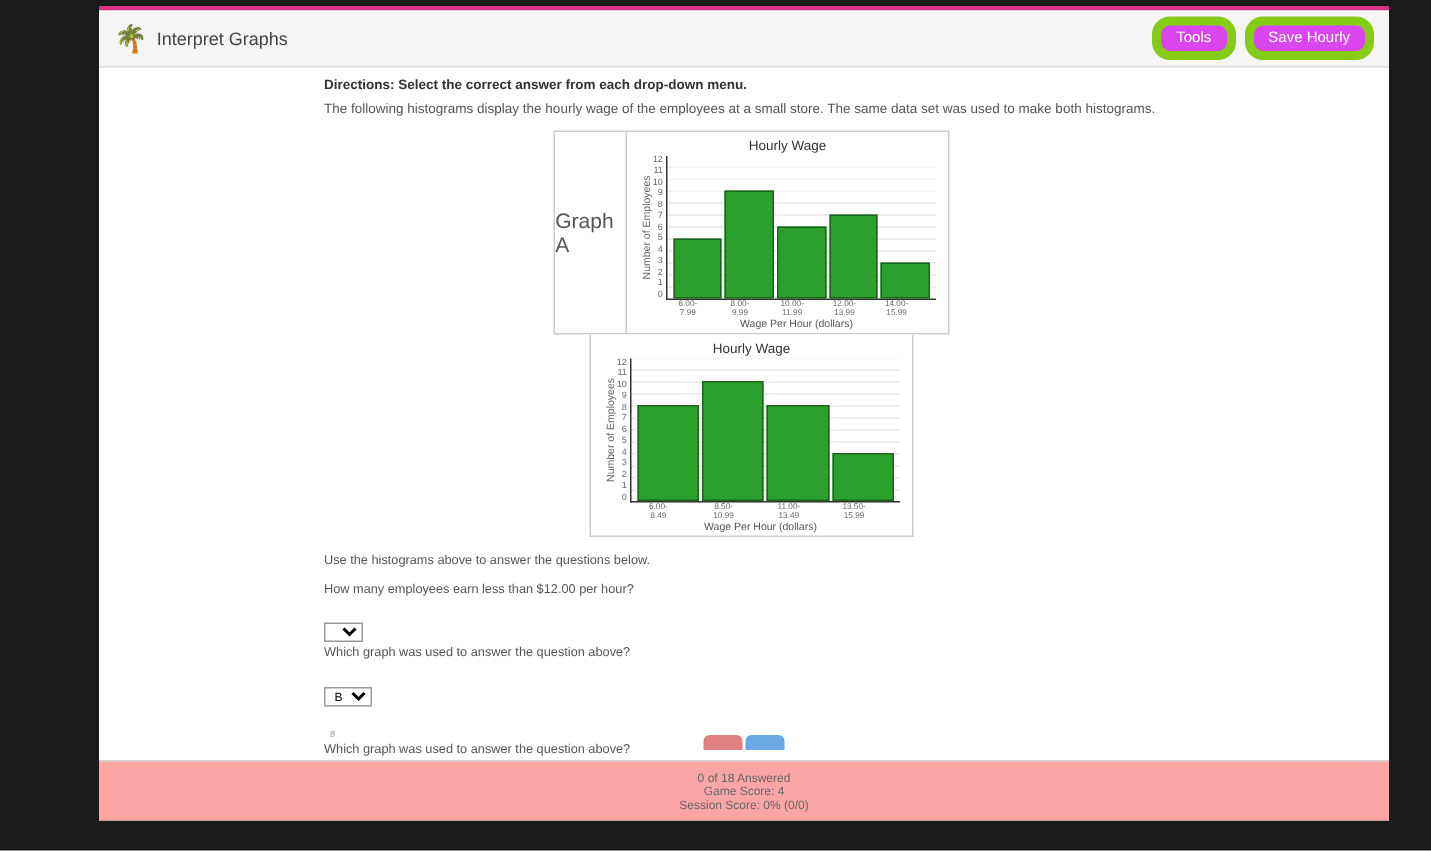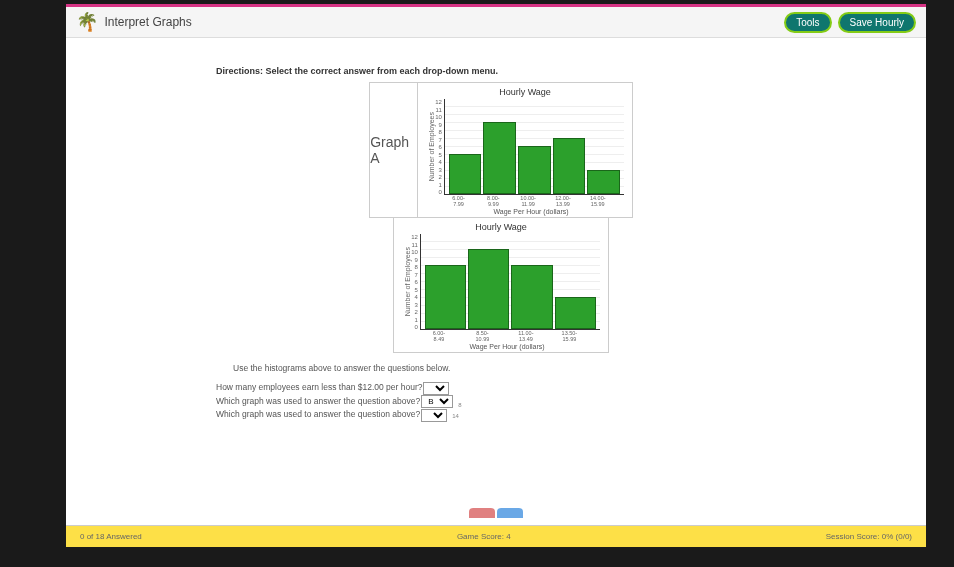--- a/index.html
+++ b/index.html
@@ -28,36 +28,36 @@
       display: flex;
       align-items: center;
       justify-content: space-between;
       border-bottom: 1px solid #ddd;
     }
     .header-left { display: flex; align-items: center; gap: 6px; }
     .logo { font-size: 18px; }
     .title { font-size: 12px; color: #444; font-weight: 400; }
     .header-right { display: flex; gap: 6px; }
     .pill {
-      background: #0f766e;
+      background: #d946ef;
       color: #fff;
       border-radius: 12px;
       padding: 3px 10px;
       font-size: 10px;
-      border: 2px solid #84cc16;
+      border: 6px solid #84cc16;
       cursor: pointer;
     }
     .content {
       flex: 1;
       padding: 6px 140px 0 150px;
       font-size: 9px;
       color: #555;
       overflow: hidden;
     }
-    .directions { font-weight: bold; margin-bottom: 6px; color: #333; margin-top: 22px; }
+    .directions { font-weight: bold; margin-bottom: 6px; color: #333; }
     .intro { margin-bottom: 8px; line-height: 1.3; }
     .charts {
       display: flex;
       flex-direction: column;
       align-items: center;
       gap: 0;
       margin-bottom: 10px;
     }
     .chart-row {
       display: flex;
@@ -133,40 +133,41 @@
       color: #666;
       line-height: 1.1;
     }
     .xaxis-label {
       text-align: center;
       font-size: 7px;
       color: #555;
       margin-left: 12px;
       margin-top: 1px;
     }
-    .use-text { margin: 8px 0 8px 17px; font-size: 8.5px; color: #555;}
+    .use-text { margin: 8px 0 8px 0; font-size: 8.5px; color: #555;}
     .questions { font-size: 8.5px; color: #555; line-height: 1.6; }
-    .questions .row { display: flex; align-items: flex-end; gap: 1px; white-space: nowrap; flex-wrap: wrap;}
+    .questions .row { display: flex; align-items: flex-start; gap: 16px; white-space: nowrap; flex-wrap: wrap; flex-direction: column;}
     select.ans {
       font-size: 8px;
       border: 1px solid #999;
       background: #fff;
       padding: 0 2px;
       cursor: pointer;
     }
     .footer {
       border-top: 1px solid #ccc;
-      background: #fde047;
+      background: #fca5a5;
       padding: 6px 14px;
       display: flex;
       justify-content: space-between;
       align-items: center;
       font-size: 8px;
       color: #666;
       position: relative;
+      flex-direction: column;
     }
     .footer .mid-marks {
       position: absolute;
       left: 50%;
       top: -18px;
       transform: translateX(-50%);
       display: flex;
       flex-direction: column;
       align-items: center;
       font-size: 7px;
@@ -187,20 +188,21 @@
       <span class="title">Interpret Graphs</span>
     </div>
     <div class="header-right">
       <button class="pill">Tools</button>
       <button class="pill">Save Hourly</button>
     </div>
   </div>
 
   <div class="content">
     <div class="directions">Directions: Select the correct answer from each drop-down menu.</div>
+    <div class="intro">The following histograms display the hourly wage of the employees at a small store. The same data set was used to make both histograms.</div>
 
     <div class="charts" id="charts">
         <div class="chart-row">
           <div class="chart-label">Graph A</div>
           <div class="chart-box">
             <div class="chart-title">Hourly Wage</div>
             <div class="histo">
               <div class="yaxis-label">Number of Employees</div>
               <div class="yaxis">
                 <span>12</span>

